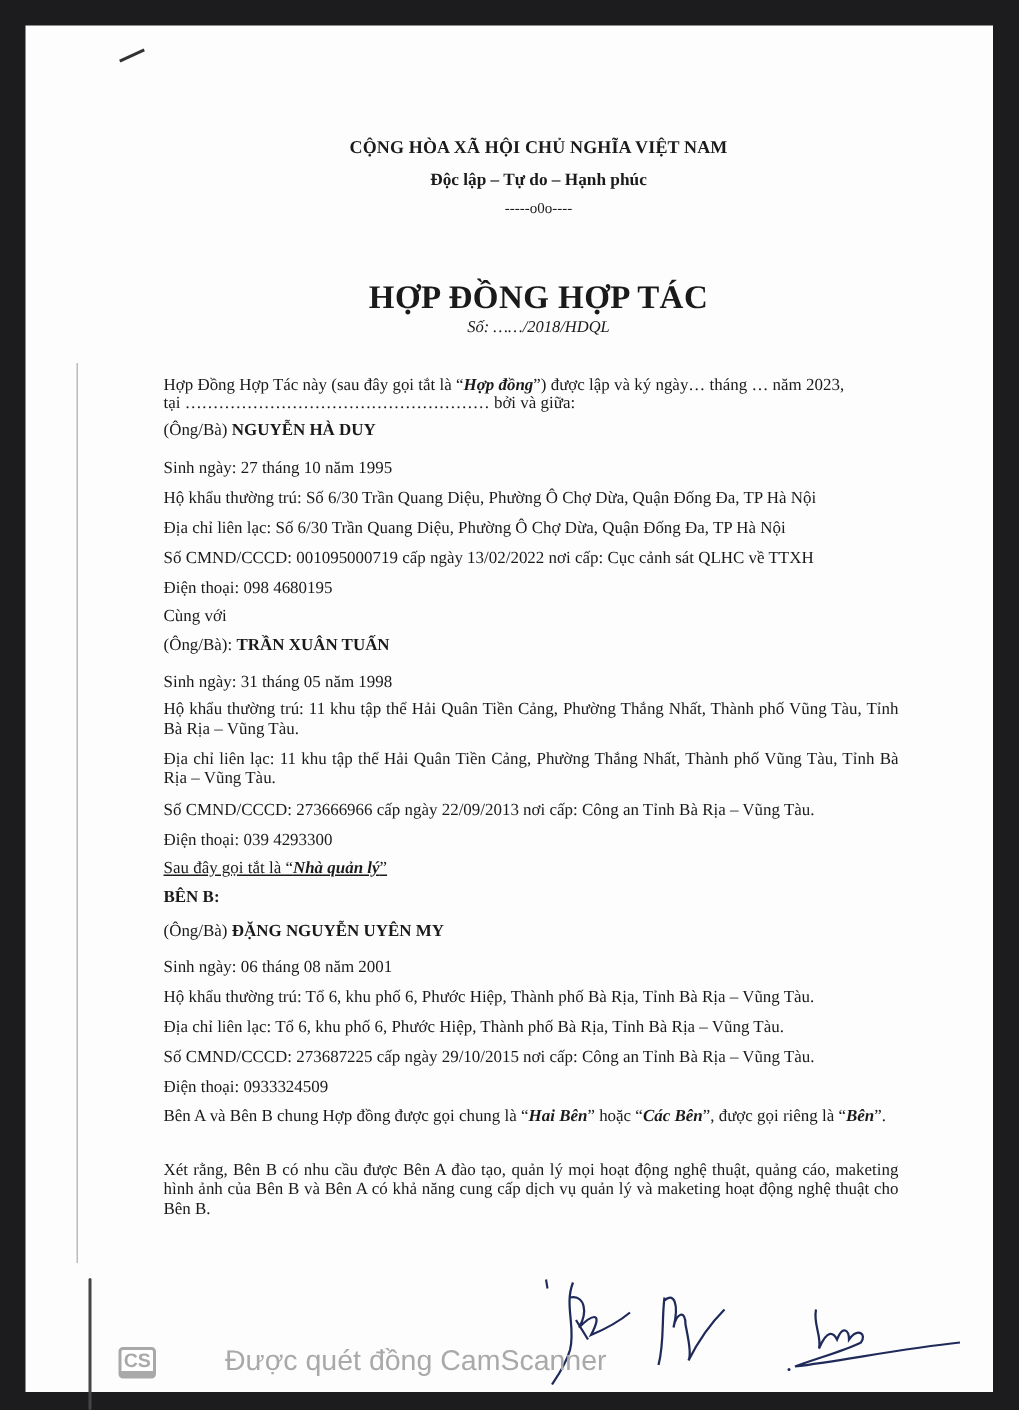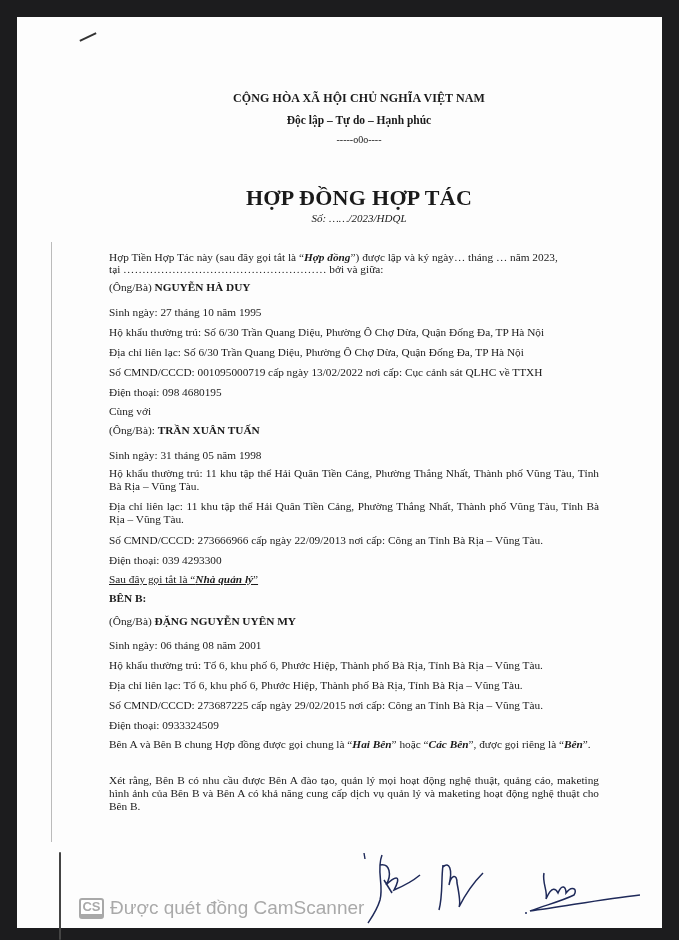--- a/index.html
+++ b/index.html
@@ -63,20 +63,21 @@
   .justify { text-align: justify; width: 490px; }
   .b { font-weight: bold; }
   .bi { font-weight: bold; font-style: italic; margin-top: 20px; }
   .watermark {
     position: absolute;
     left: 62px; top: 880px;
     display: flex; align-items: center;
     color: #a9a9a9;
     font-family: "Liberation Sans", sans-serif;
     font-size: 19px;
+    gap: 40px;
   }
   .cs-logo {
     width: 25px; height: 21px;
     border: 2px solid #a9a9a9;
     border-radius: 3px;
     background: #fff;
     color: #a9a9a9;
     font-size: 13px; font-weight: bold;
     display: flex; align-items: center; justify-content: center;
     margin-right: 6px;
@@ -92,24 +93,24 @@
   <div class="page-mark"></div>
   <div class="margin-line"></div>
   <div class="margin-line-bottom"></div>
 
   <div class="content">
     <div class="national nat1">CỘNG HÒA XÃ HỘI CHỦ NGHĨA VIỆT NAM</div>
     <div class="national nat2">Độc lập – Tự do – Hạnh phúc</div>
     <div class="national nat3">-----o0o----</div>
 
     <div class="title">HỢP ĐỒNG HỢP TÁC</div>
-    <div class="contract-no">Số: ……/2023/HDQL</div>
+    <div class="contract-no">Số: ……/2018/HDQL</div>
 
     <div class="line" style="top:233px;">
-      <span>Hợp Tiền Hợp Tác này (sau đây gọi tắt là “</span><span class="bi">Hợp đồng</span><span>”) được lập và ký ngày… tháng … năm 2023,</span>
+      <span>Hợp Đồng Hợp Tác này (sau đây gọi tắt là “</span><span class="bi">Hợp đồng</span><span>”) được lập và ký ngày… tháng … năm 2023,</span>
     </div>
     <div class="line" style="top:245px;">tại ……………………………………………… bởi và giữa:</div>
 
     <div class="line" style="top:263px;">
       <span>(Ông/Bà)</span>
       <span class="b">NGUYỄN HÀ DUY</span>
     </div>
     <div class="line" style="top:288px;">Sinh ngày: 27 tháng 10 năm 1995</div>
     <div class="line" style="top:308px;">Hộ khẩu thường trú: Số 6/30 Trần Quang Diệu, Phường Ô Chợ Dừa, Quận Đống Đa, TP Hà Nội</div>
     <div class="line" style="top:328px;">Địa chỉ liên lạc: Số 6/30 Trần Quang Diệu, Phường Ô Chợ Dừa, Quận Đống Đa, TP Hà Nội</div>
@@ -131,21 +132,21 @@
     </div>
 
     <div class="line b" style="top:574px;">BÊN B:</div>
     <div class="line" style="top:597px;">
       <span>(Ông/Bà)</span>
       <span class="b">ĐẶNG NGUYỄN UYÊN MY</span>
     </div>
     <div class="line" style="top:621px;">Sinh ngày: 06 tháng 08 năm 2001</div>
     <div class="line" style="top:641px;">Hộ khẩu thường trú: Tổ 6, khu phố 6, Phước Hiệp, Thành phố Bà Rịa, Tỉnh Bà Rịa – Vũng Tàu.</div>
     <div class="line" style="top:661px;">Địa chỉ liên lạc: Tổ 6, khu phố 6, Phước Hiệp, Thành phố Bà Rịa, Tỉnh Bà Rịa – Vũng Tàu.</div>
-    <div class="line" style="top:681px;">Số CMND/CCCD: 273687225 cấp ngày 29/02/2015 nơi cấp: Công an Tỉnh Bà Rịa – Vũng Tàu.</div>
+    <div class="line" style="top:681px;">Số CMND/CCCD: 273687225 cấp ngày 29/10/2015 nơi cấp: Công an Tỉnh Bà Rịa – Vũng Tàu.</div>
     <div class="line" style="top:701px;">Điện thoại: 0933324509</div>
 
     <div class="line wrap justify" style="top:721px;">
       <span>Bên A và Bên B chung Hợp đồng được gọi chung là “</span><span class="bi">Hai Bên</span><span>” hoặc “</span><span class="bi">Các Bên</span><span>”, được gọi riêng là “</span><span class="bi">Bên</span><span>”.</span>
     </div>
 
     <div class="line wrap justify" style="top:757px;">Xét rằng, Bên B có nhu cầu được Bên A đào tạo, quản lý mọi hoạt động nghệ thuật, quảng cáo, maketing hình ảnh của Bên B và Bên A có khả năng cung cấp dịch vụ quản lý và maketing hoạt động nghệ thuật cho Bên B.</div>
   </div>
 
   <svg class="signature" style="left:345px; top:828px;" width="75" height="80" viewBox="0 0 75 80">

